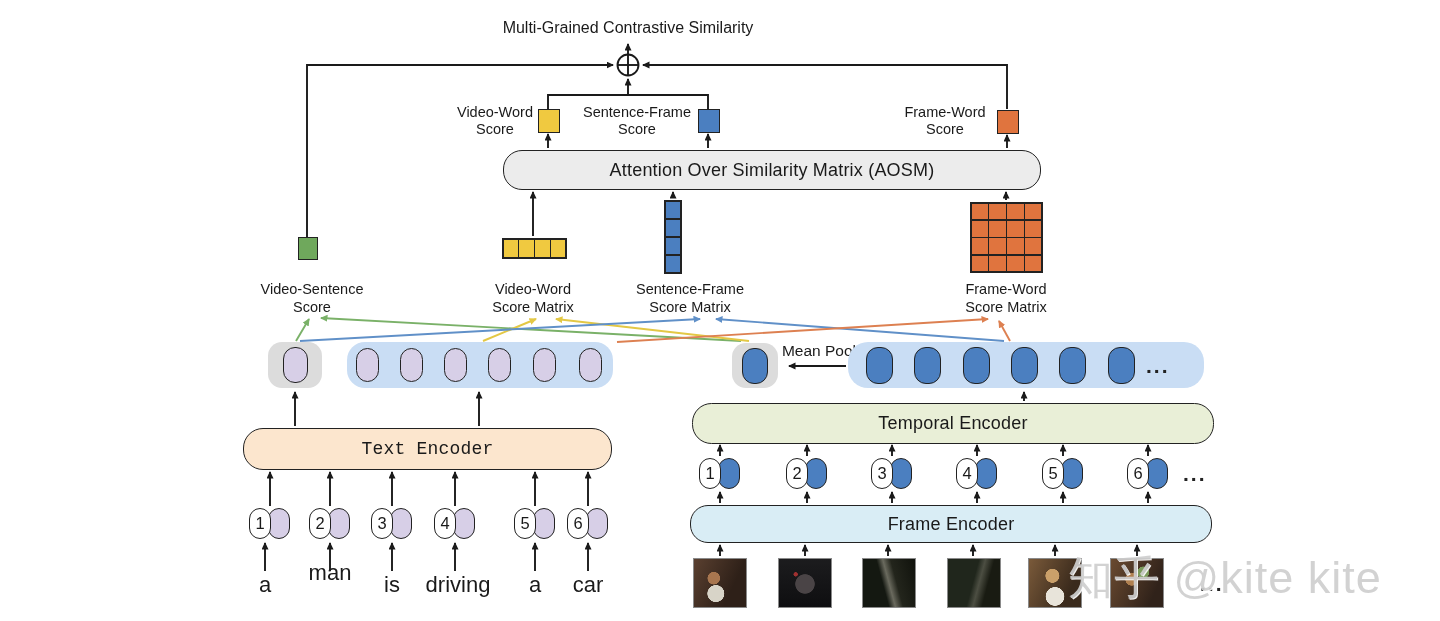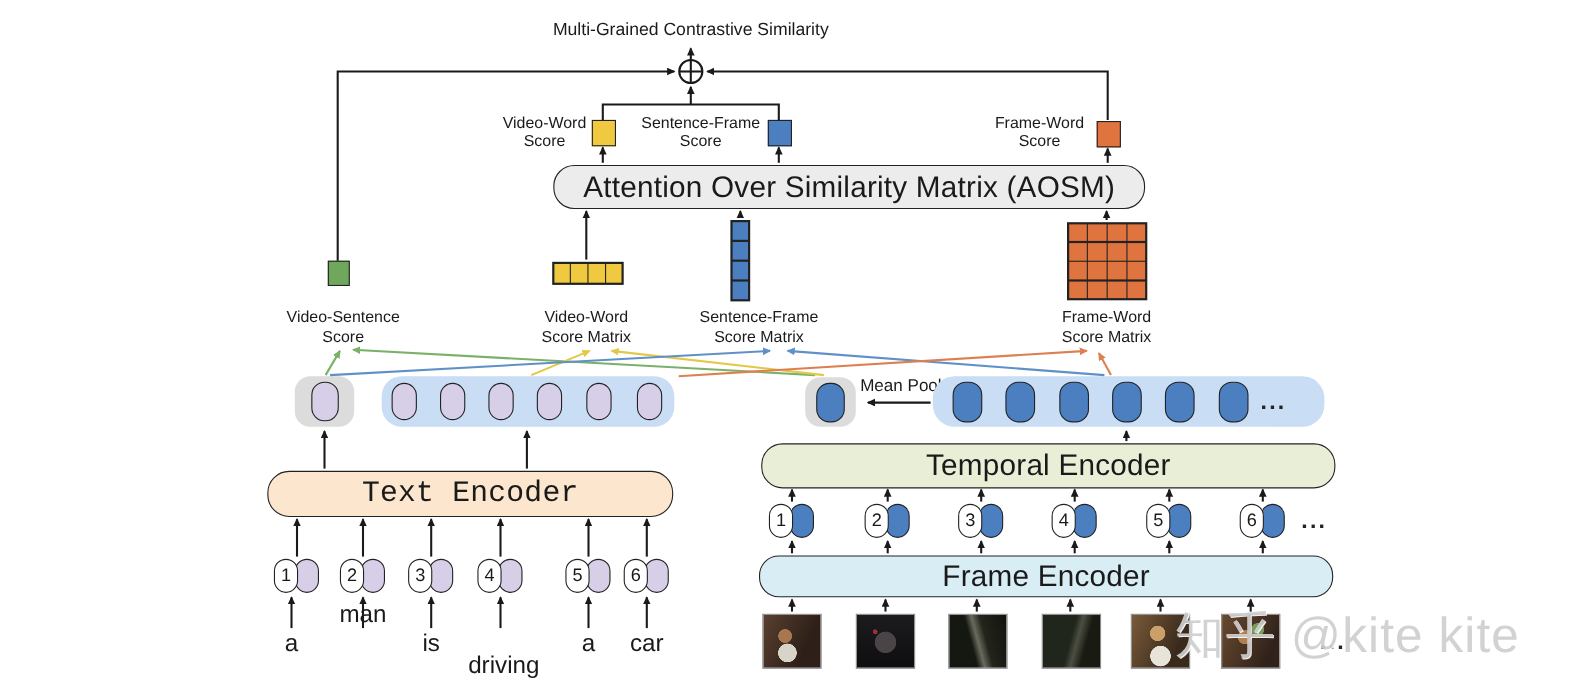--- a/index.html
+++ b/index.html
@@ -2,21 +2,21 @@
 <html style="--yellow: #F0C940; --blue: #4B7FC0; --orange: #E0743E; --green: #6FA85C; --aosm-bg: #ECECEC; --text-enc: #FCE6CE; --temporal-enc: #E9EFD7; --frame-enc: #D9EDF5; --container-blue: #C9DDF4; --container-gray: #DCDCDC; --lavender: #D7CFE7; --arrow-green: #7AB168; --arrow-yellow: #E3C845; --arrow-blue: #6090C8; --arrow-orange: #DD8051;"><head>
 <meta charset="utf-8">
 <style>
   html,body{margin:0;padding:0;background:#ffffff;}
   #stage{position:relative;width:1440px;height:621px;background:#fff;overflow:hidden;
          font-family:"Liberation Sans", sans-serif;color:#1a1a1a;}
   .abs{position:absolute;}
   .ctr{text-align:center;}
   
   .pill{position:absolute;border:1.6px solid #222;display:flex;align-items:center;justify-content:center;
-        font-size:27px;letter-spacing:.2px;}
+        font-size:18px;letter-spacing:.2px;}
   .sq{position:absolute;border:1.7px solid #222;}
   .lbl{position:absolute;font-size:14.5px;line-height:18px;text-align:center;}
   .lblr{position:absolute;font-size:14.5px;line-height:17px;text-align:center;}
   
   .mgrid{position:absolute;display:grid;background:#222;gap:1.6px;padding:1.6px;box-sizing:border-box;}
   .mgrid div{width:100%;height:100%;}
   .gy div{background:var(--yellow);}
   .gb div{background:var(--blue);}
   .go div{background:var(--orange);}
   
@@ -178,23 +178,23 @@
   <div class="pair" style="left:514px;top:508px;">
     <div class="num">5</div>
     <div class="ptok lav"></div>
   </div>
   <div class="pair" style="left:567px;top:508px;">
     <div class="num">6</div>
     <div class="ptok lav"></div>
   </div>
 
   <div class="word" style="left:215px;top:572px;">a</div>
-  <div class="word" style="left:280px;top:545px;">man</div>
+  <div class="word" style="left:280px;top:560px;">man</div>
   <div class="word" style="left:342px;top:572px;">is</div>
-  <div class="word" style="left:408px;top:592px;">driving</div>
+  <div class="word" style="left:408px;top:572px;">driving</div>
   <div class="word" style="left:485px;top:572px;">a</div>
   <div class="word" style="left:538px;top:572px;">car</div>
 
   <div class="pair" style="left:699px;top:458px;">
     <div class="num">1</div>
     <div class="ptok blu"></div>
   </div>
   <div class="pair" style="left:786px;top:458px;">
     <div class="num">2</div>
     <div class="ptok blu"></div>

